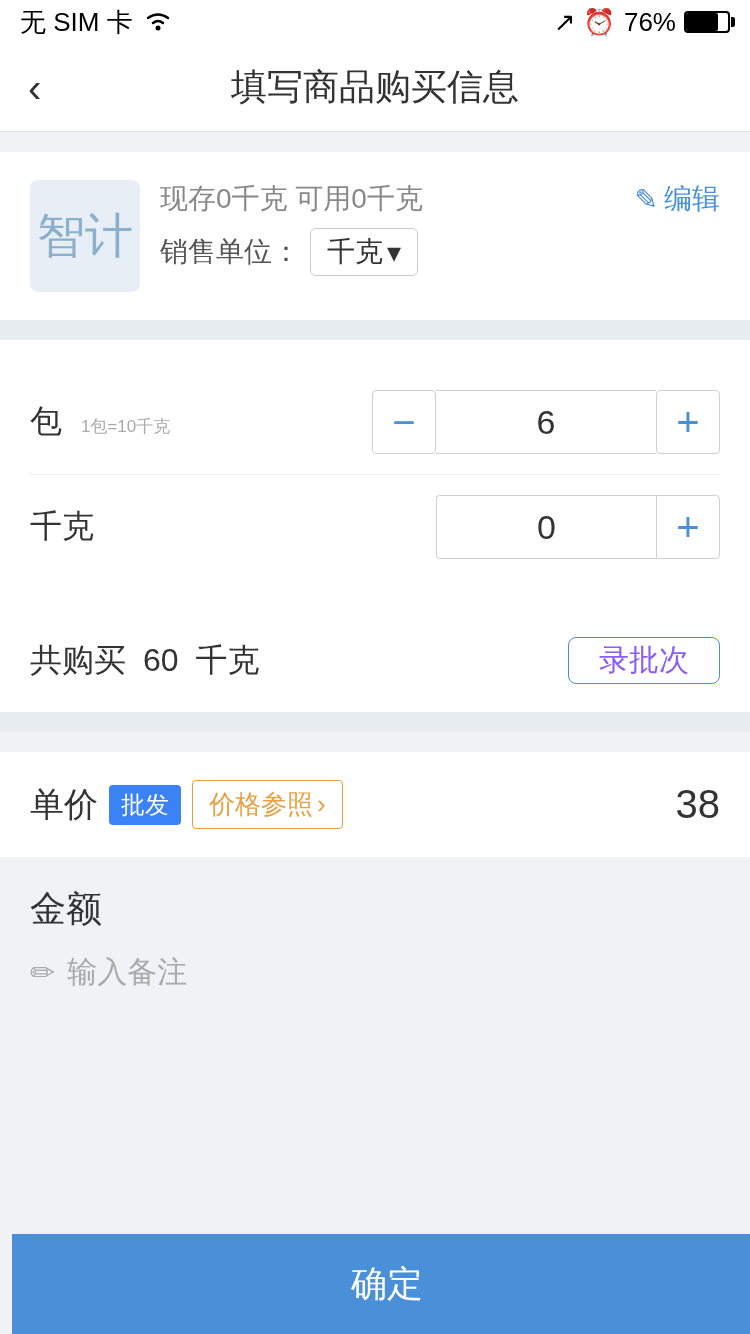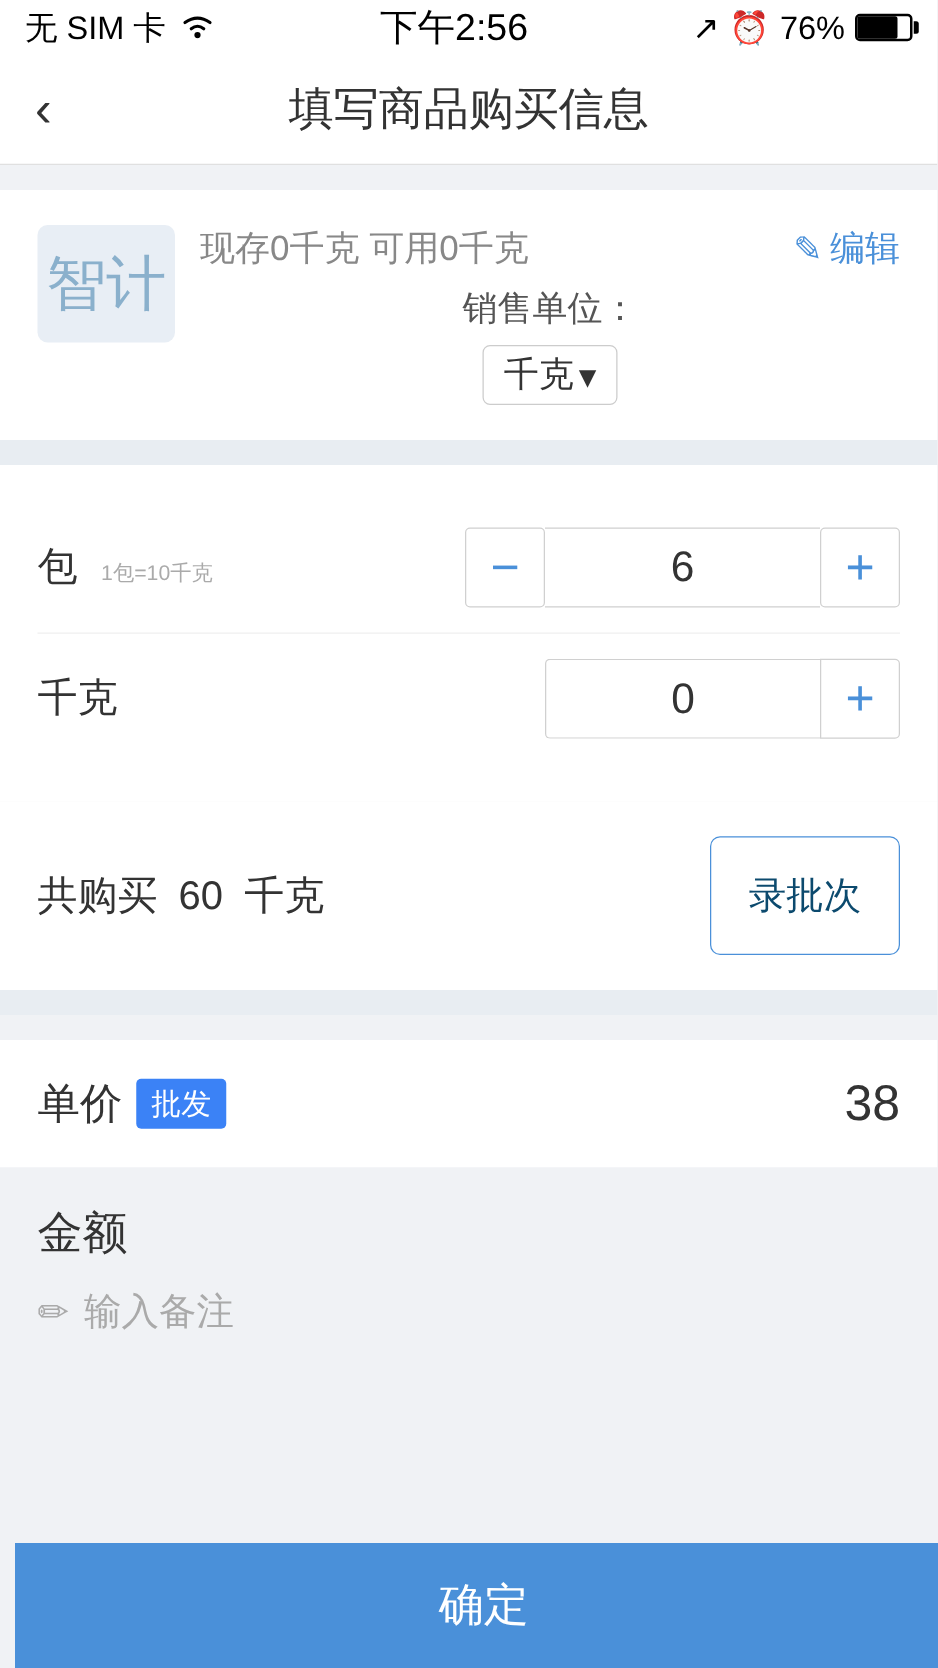--- a/index.html
+++ b/index.html
@@ -95,21 +95,21 @@
       background: #fff;
       padding: 28px 30px;
       margin-top: 20px;
       display: flex;
       align-items: flex-start;
       gap: 20px;
       position: relative;
     }
     .product-thumb {
       width: 110px;
-      height: 94px;
+      height: 112px;
       background: #e8eef5;
       border-radius: 8px;
       display: flex;
       align-items: center;
       justify-content: center;
       flex-shrink: 0;
     }
     .product-thumb-icon {
       font-size: 48px;
       color: #8ab0cc;
@@ -127,21 +127,20 @@
       font-size: 28px;
       color: #888;
       margin-bottom: 10px;
     }
     .product-unit-row {
       display: flex;
       align-items: center;
       gap: 10px;
       font-size: 28px;
       color: #555;
-      flex-direction: column;
     }
     .unit-dropdown {
       border: 1px solid #ccc;
       border-radius: 6px;
       padding: 4px 16px;
       font-size: 28px;
       color: #333;
       background: #fff;
       display: inline-flex;
       align-items: center;
@@ -219,23 +218,23 @@
       background: #fff;
       padding: 28px 30px;
       display: flex;
       align-items: center;
       justify-content: space-between;
       margin-top: 0;
     }
     .record-btn {
       border: 1px solid #4a90d9;
       border-radius: 8px;
-      color: #0c4a6e;
+      color: #8b5cf6;
       font-size: 30px;
-      padding: 26px 30px;
+      padding: 2px 30px;
       background: #fff;
       cursor: pointer;
     }
 
     
     .price-section {
       background: #fff;
       padding: 28px 30px;
       margin-top: 20px;
       display: flex;
@@ -338,21 +337,20 @@
     <span>无 SIM 卡</span>
     <span>
       <svg width="30" height="22" viewBox="0 0 30 22">
         <path d="M15 18 Q15 18 15 18" stroke="#000" stroke-width="3" fill="none"></path>
         <path d="M10 14 Q15 10 20 14" stroke="#000" stroke-width="2.5" fill="none" stroke-linecap="round"></path>
         <path d="M5 9 Q15 2 25 9" stroke="#000" stroke-width="2.5" fill="none" stroke-linecap="round"></path>
         <circle cx="15" cy="19" r="2.5" fill="#000"></circle>
       </svg>
     </span>
   </div>
-  <div class="status-bar-center">下午2:56</div>
   <div class="status-bar-right">
     <span>↗</span>
     <span>⏰</span>
     <span>76%</span>
     <span class="battery-icon">
       <div class="battery-fill"></div>
     </span>
   </div>
 </div>
 
@@ -416,20 +414,24 @@
   </div>
   <button class="record-btn">录批次</button>
 </div>
 
 <div class="section-divider"></div>
 
 <div class="price-section">
   <div class="price-left">
     <span class="price-label">单价</span>
     <span class="batch-badge">批发</span>
+    <span class="price-ref-btn">
+      <span>价格参照</span>
+      <span>›</span>
+    </span>
   </div>
   <span class="price-value">38</span>
 </div>
 
 <div class="amount-section">
   <div class="amount-row">
     <span class="amount-label">金额</span>
   </div>
   <div class="note-row">
     <span class="note-icon">✏</span>

